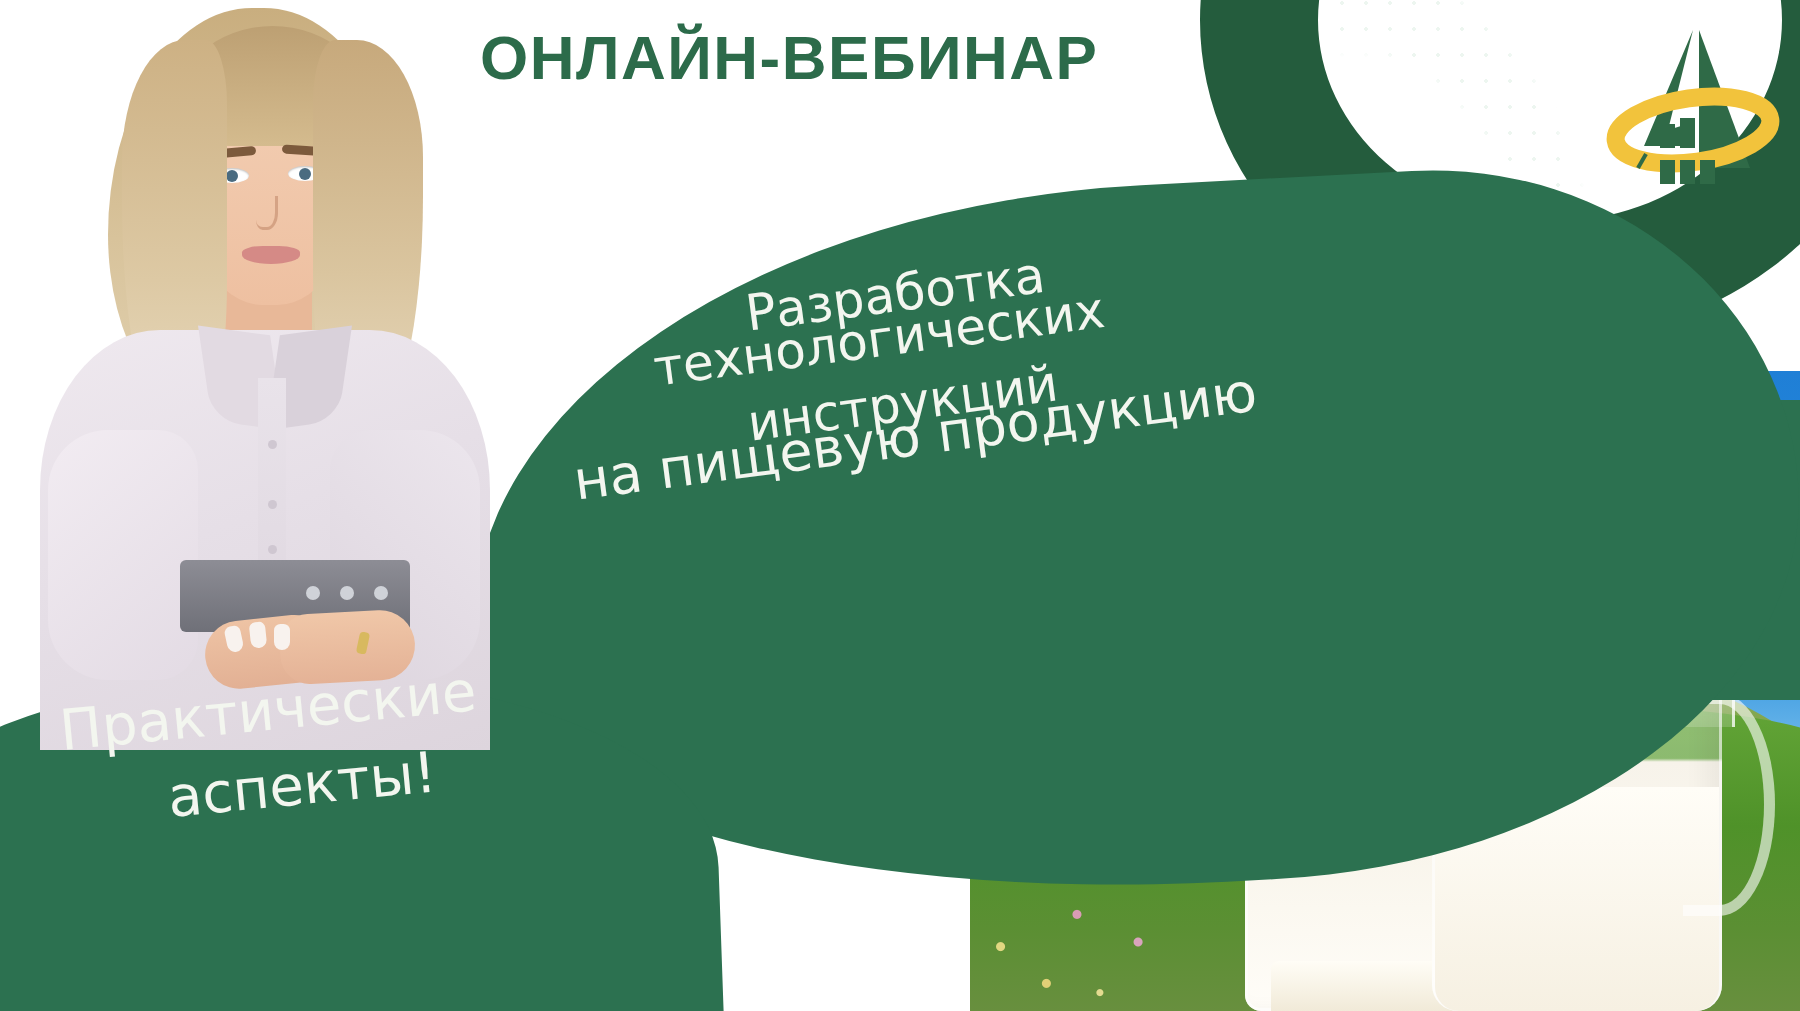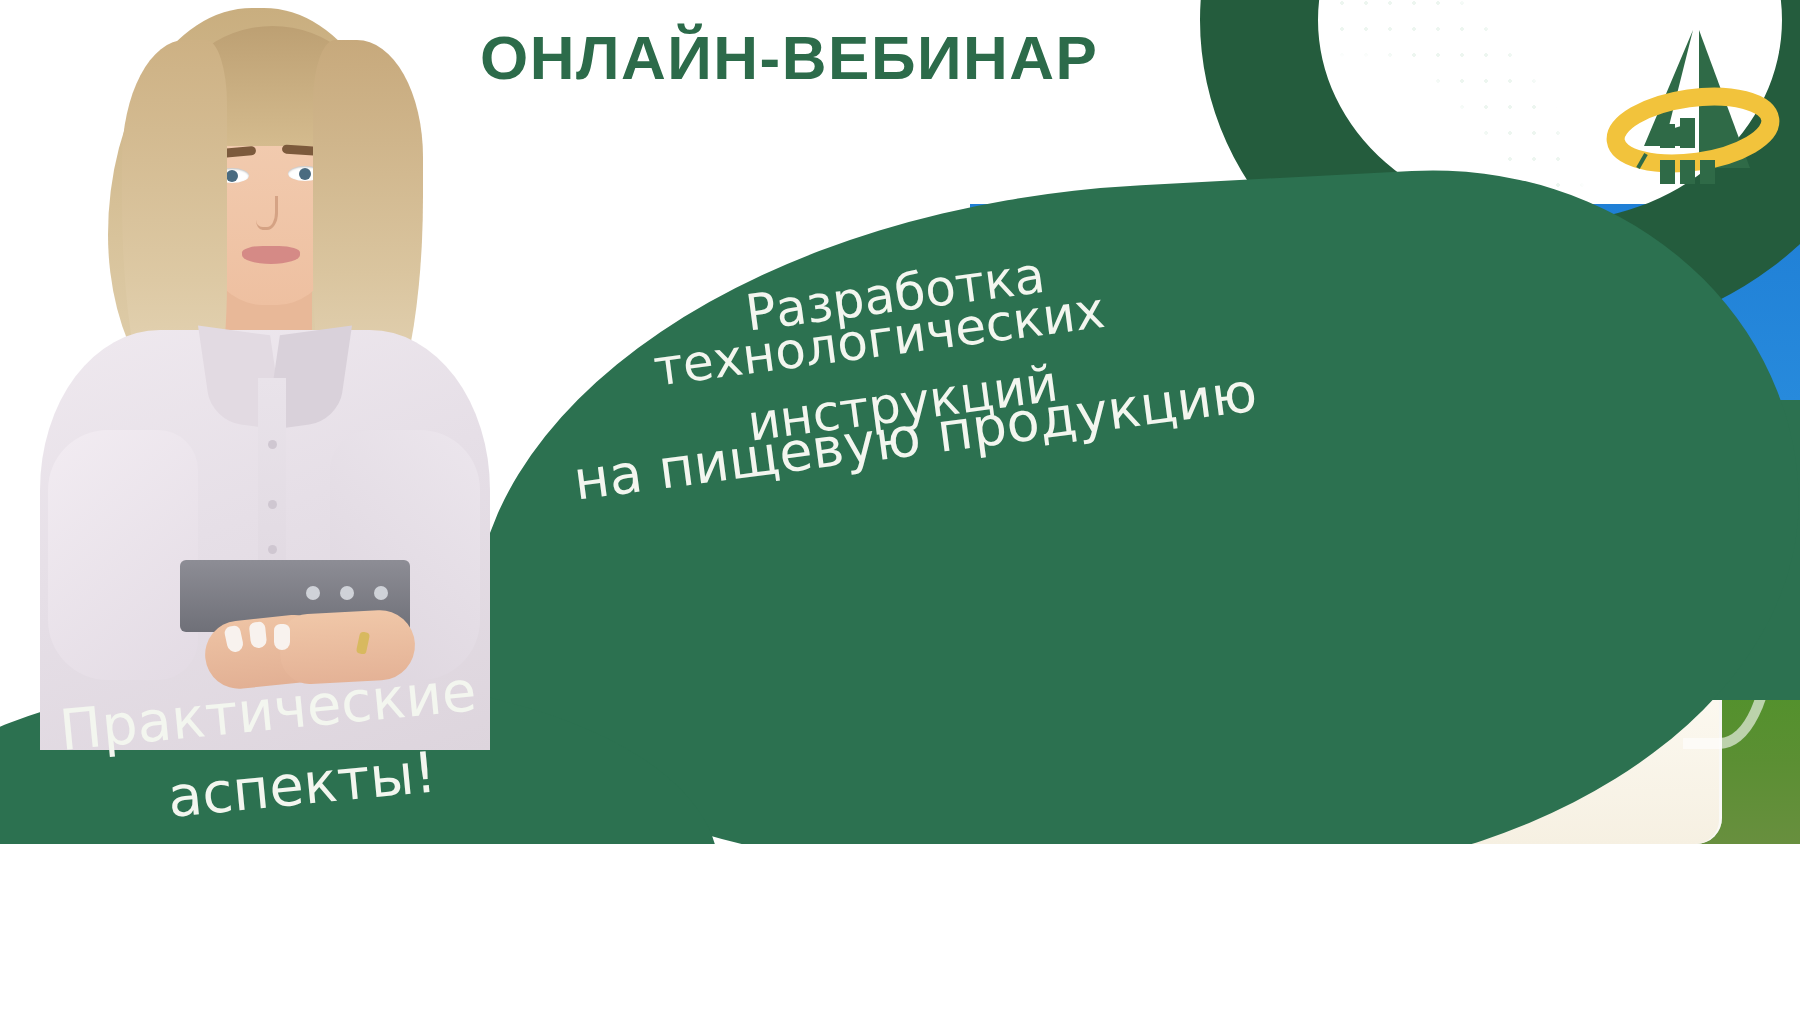--- a/index.html
+++ b/index.html
@@ -1,19 +1,19 @@
 <!DOCTYPE html>
 <html><head>
 <meta charset="utf-8">
 <style>
   * { margin:0; padding:0; box-sizing:border-box; }
   html,body { width:1800px; height:1011px; overflow:hidden; background:#ffffff;
               font-family:"DejaVu Sans", sans-serif; }
 
-  #banner { position:relative; width:1800px; height:844px; background:#ffffff; overflow:hidden; }
+  #banner { position:relative; width:1800px; height:1011px; background:#ffffff; overflow:hidden; }
 
   
   .photo-milk { position:absolute; right:0; bottom:0; width:830px; height:640px;
                 overflow:hidden; z-index:1; }
   .photo-milk .sky   { position:absolute; inset:0; background:linear-gradient(180deg,#1f7fd6 0%,#2a8ede 42%,#63b2e8 56%,#9ccfee 62%); }
   .photo-milk .hill-far { position:absolute; left:-5%; top:44%; width:110%; height:26%;
                 background:linear-gradient(180deg,#8fae5a 0%,#6f9a3e 100%);
                 border-radius:60% 40% 0 0 / 100% 100% 0 0; }
   .photo-milk .meadow{ position:absolute; left:-5%; top:52%; width:112%; height:50%;
                 background:linear-gradient(180deg,#63a537 0%,#4f9229 38%,#5b8f33 70%,#6a8f40 100%);

